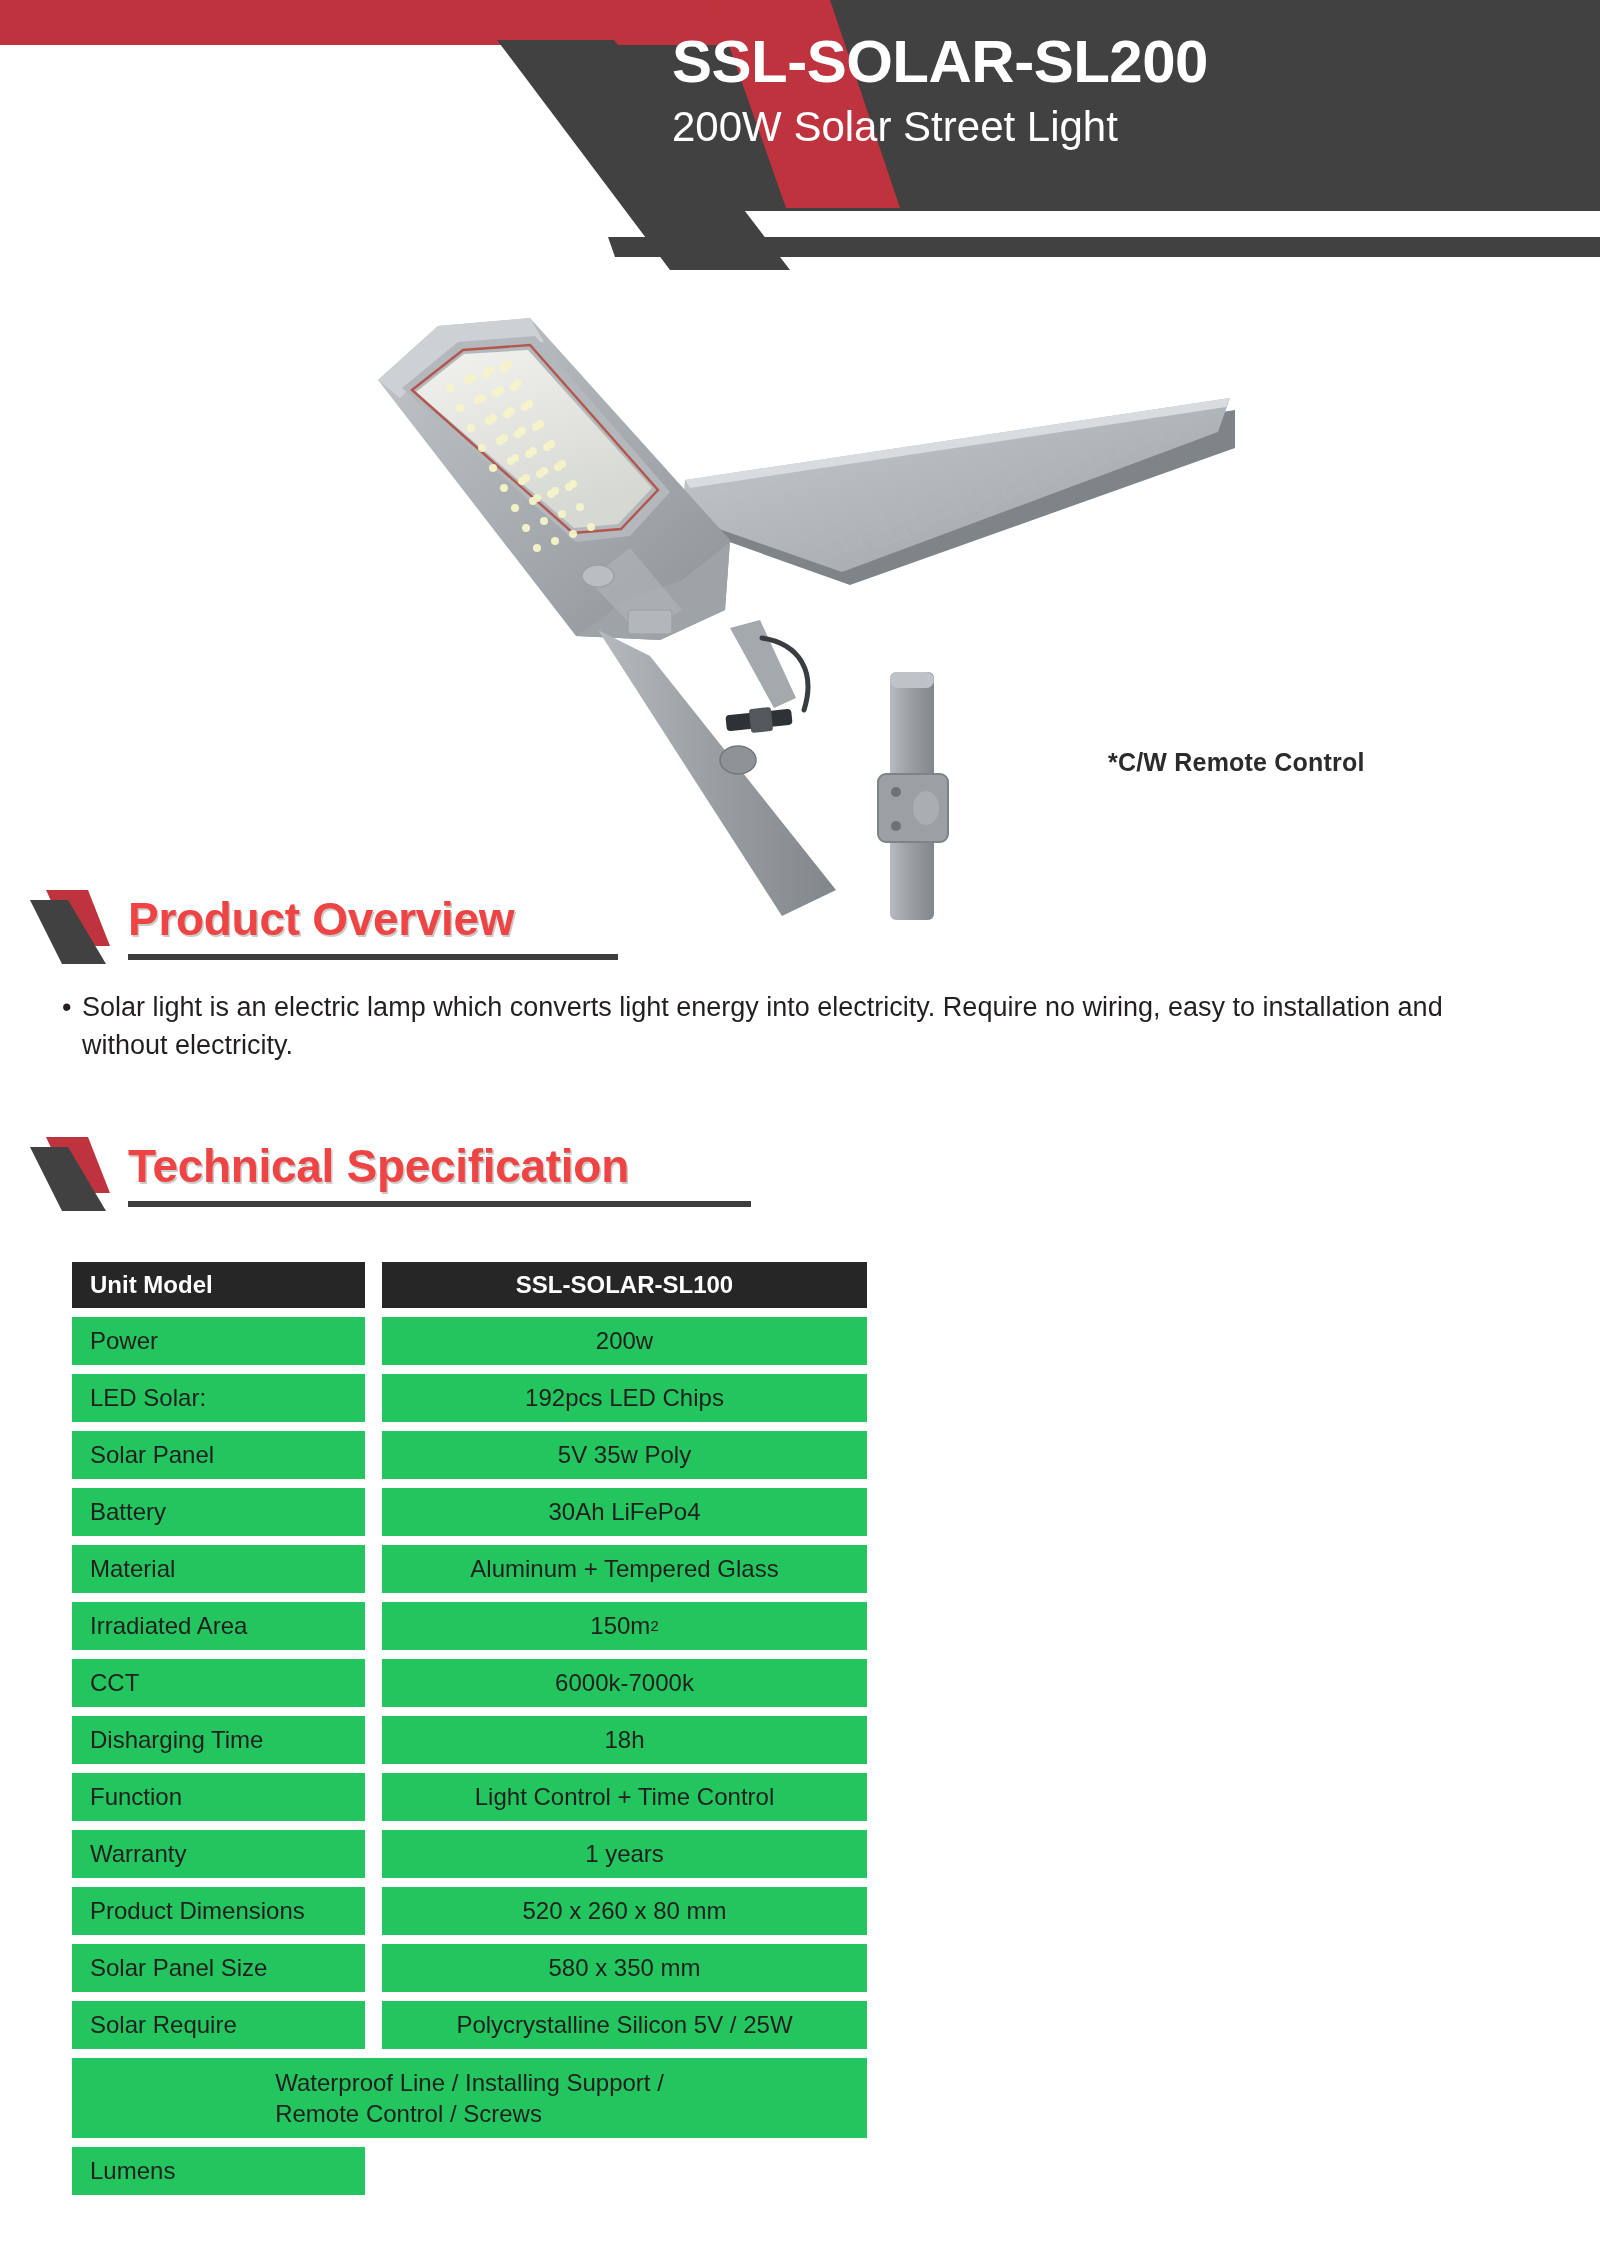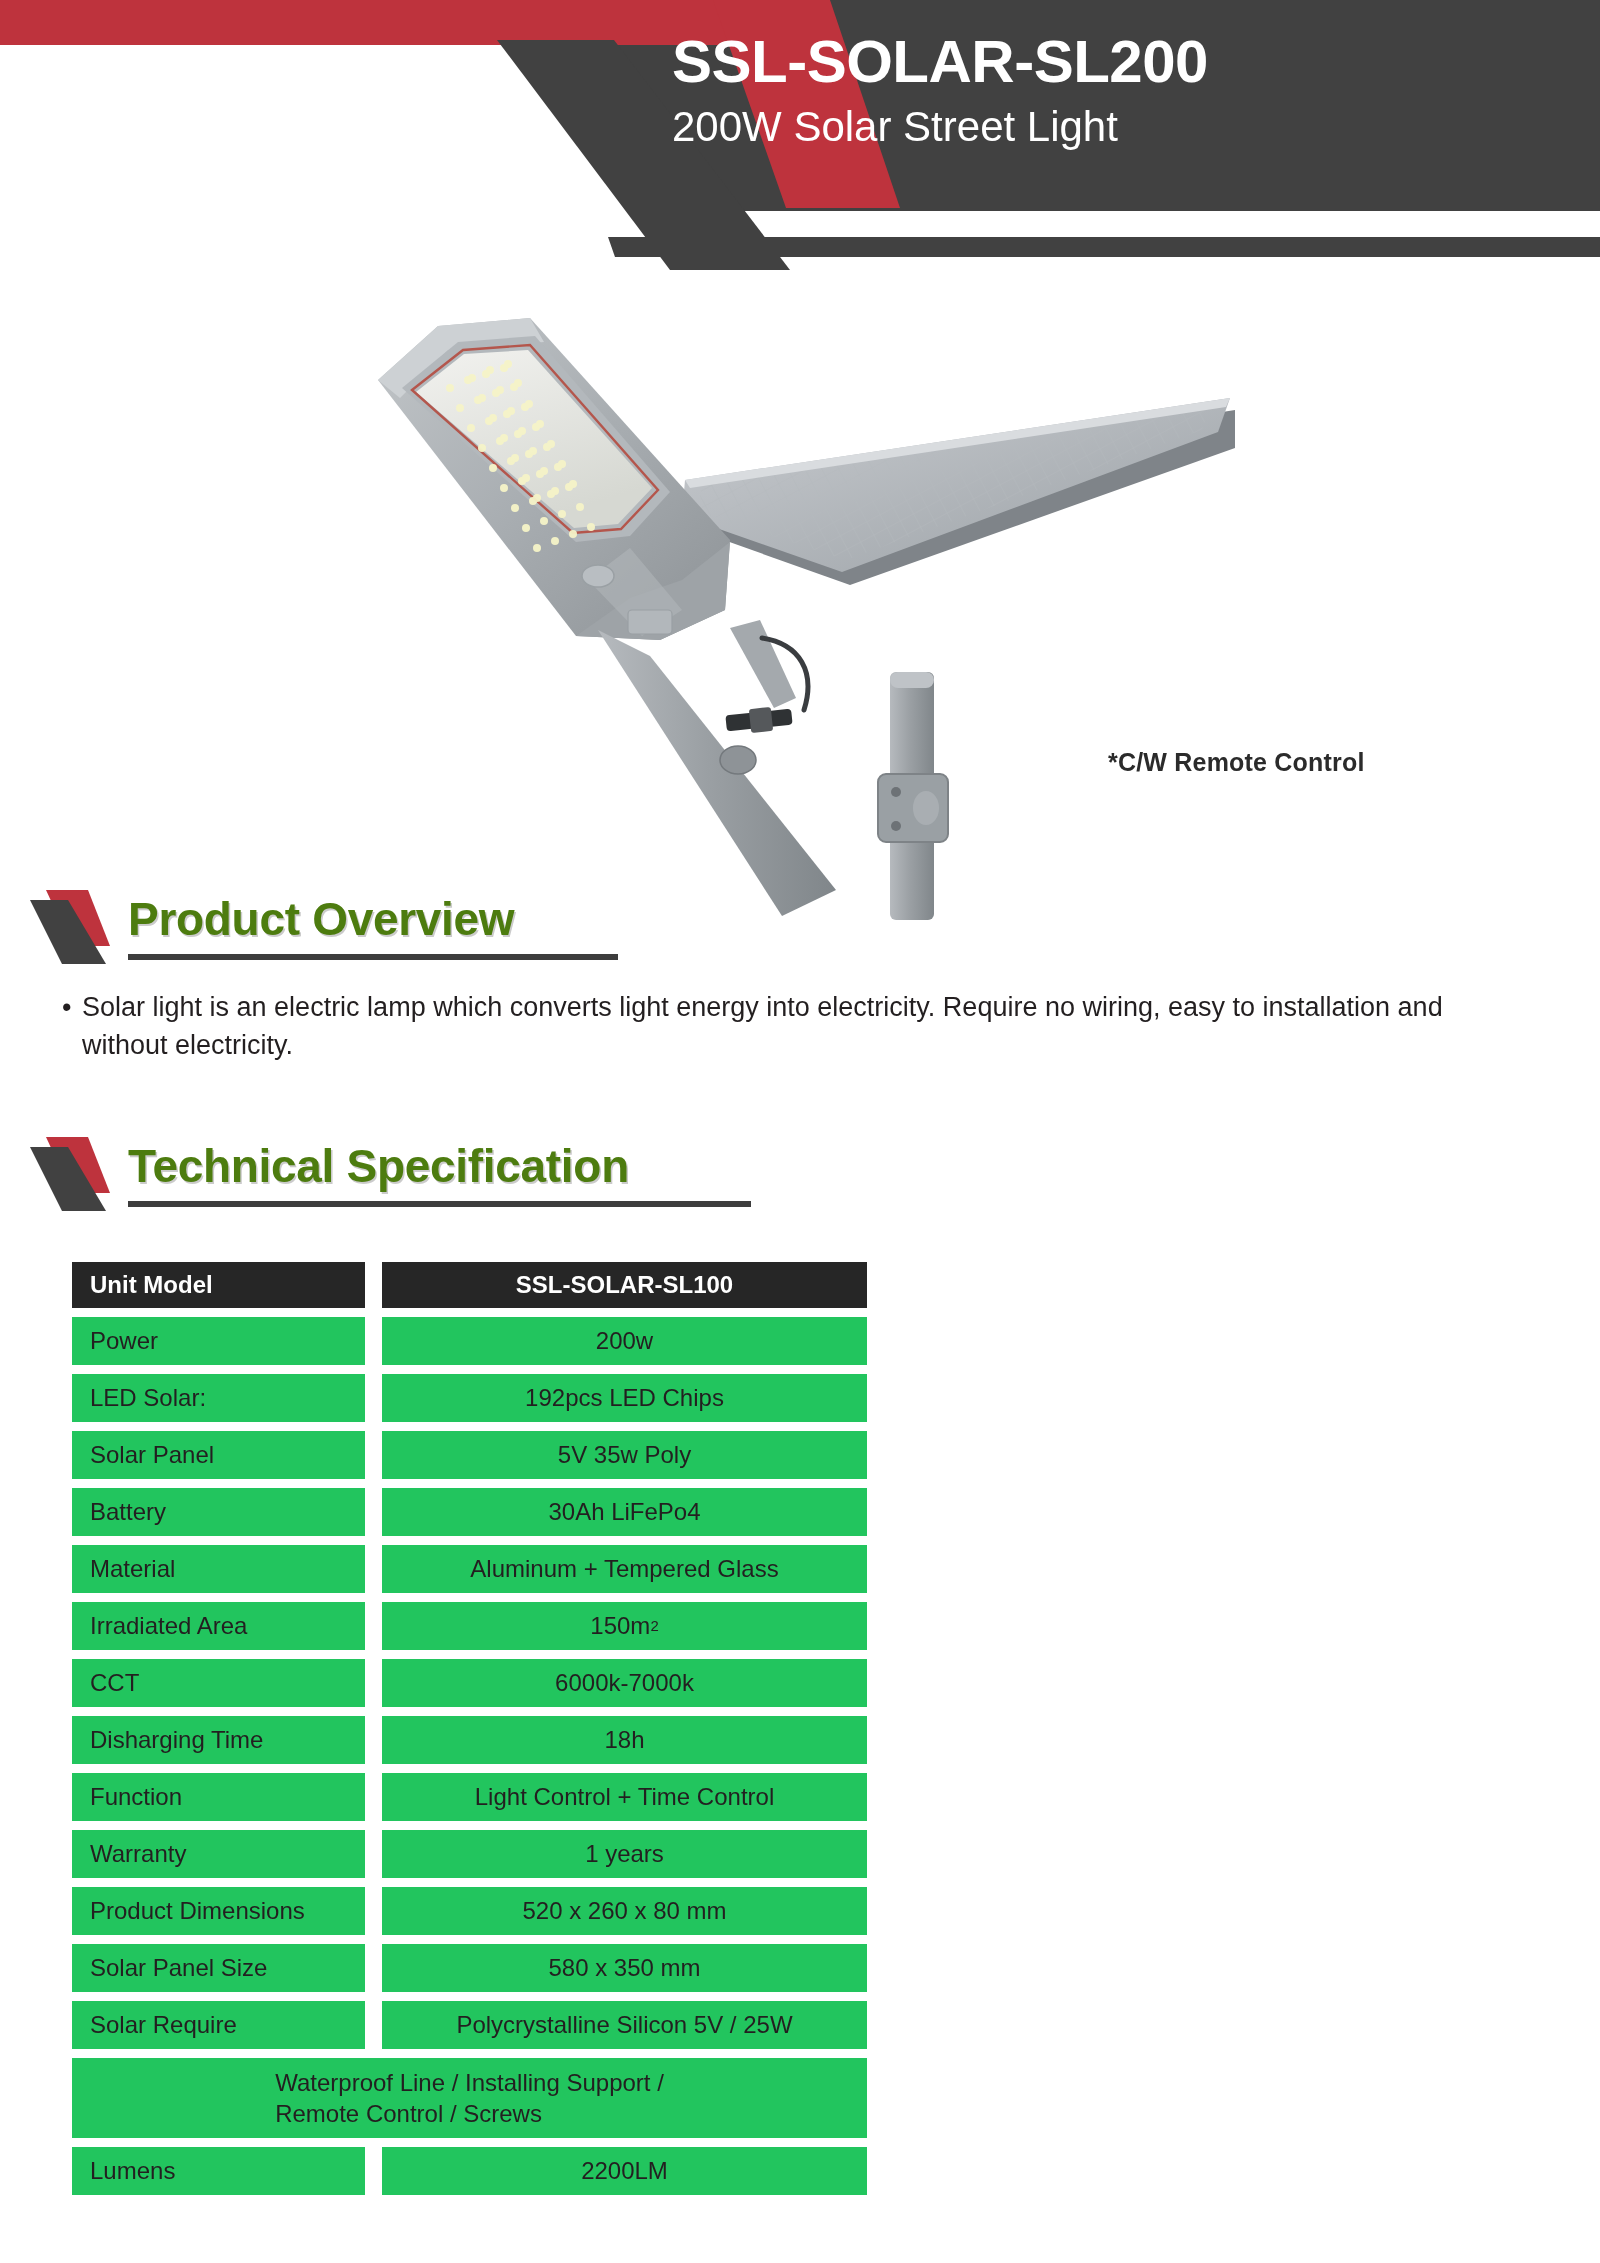--- a/index.html
+++ b/index.html
@@ -74,21 +74,21 @@
     position: absolute;
     left: 0; top: 0;
     width: 100px; height: 78px;
   }
   .sh-title {
     position: absolute;
     left: 104px;
     top: 2px;
     font-size: 46px;
     font-weight: bold;
-    color: #4d7c0f;
+    color: #ef4444;
     white-space: nowrap;
     letter-spacing: -0.3px;
     text-shadow: 1.5px 1.5px 0 rgba(160,160,160,0.55);
   }
   .sh-rule {
     position: absolute;
     height: 6px;
     background: #3d3d3d;
     top: 64px;
   }
@@ -396,15 +396,14 @@
       <div class="spec-key">Solar Require</div>
       <div class="spec-val">Polycrystalline Silicon 5V / 25W</div>
     </div>
     <div class="spec-row is-tall">
       <div class="spec-val">
         <div class="multi">Waterproof Line / Installing Support /<br>Remote Control / Screws</div>
       </div>
     </div>
     <div class="spec-row">
       <div class="spec-key">Lumens</div>
-      <div class="spec-val">2200LM</div>
     </div>
   </div>
 
 </body></html>

